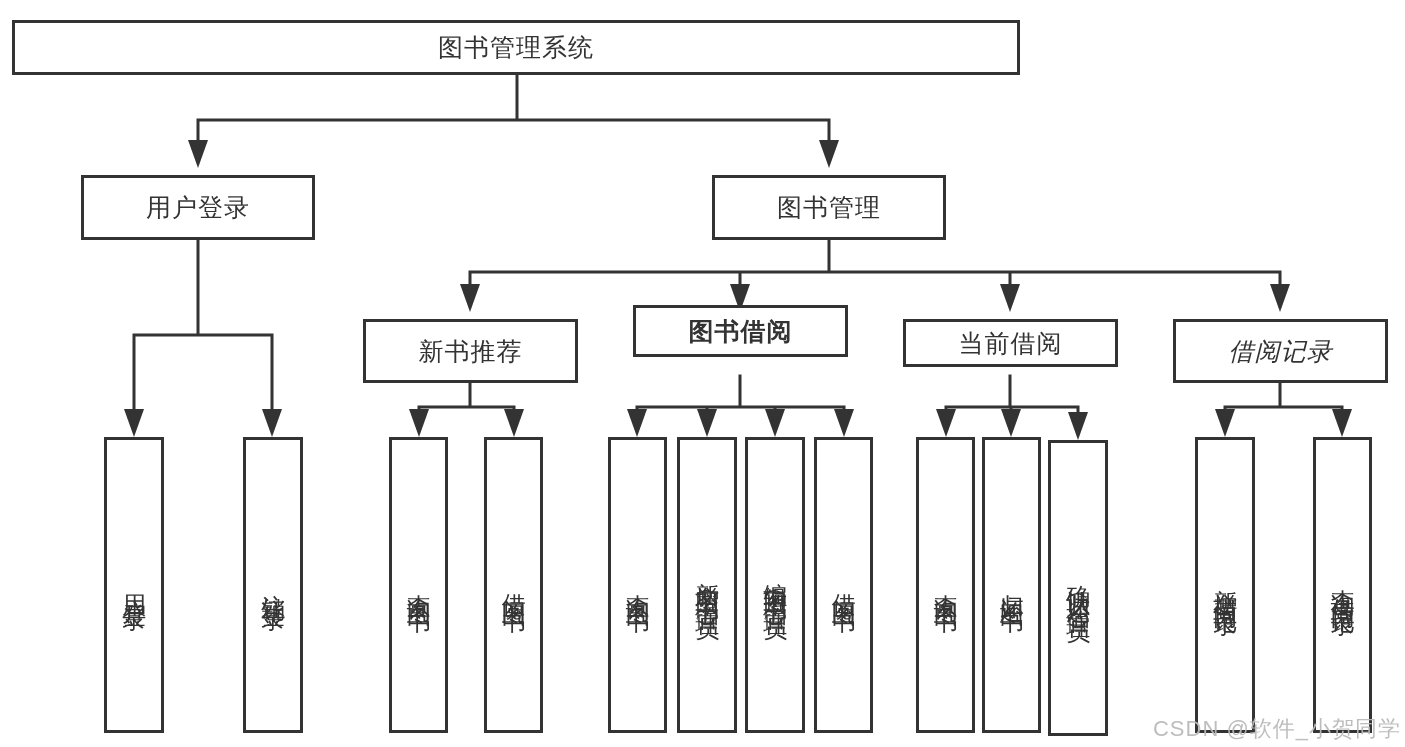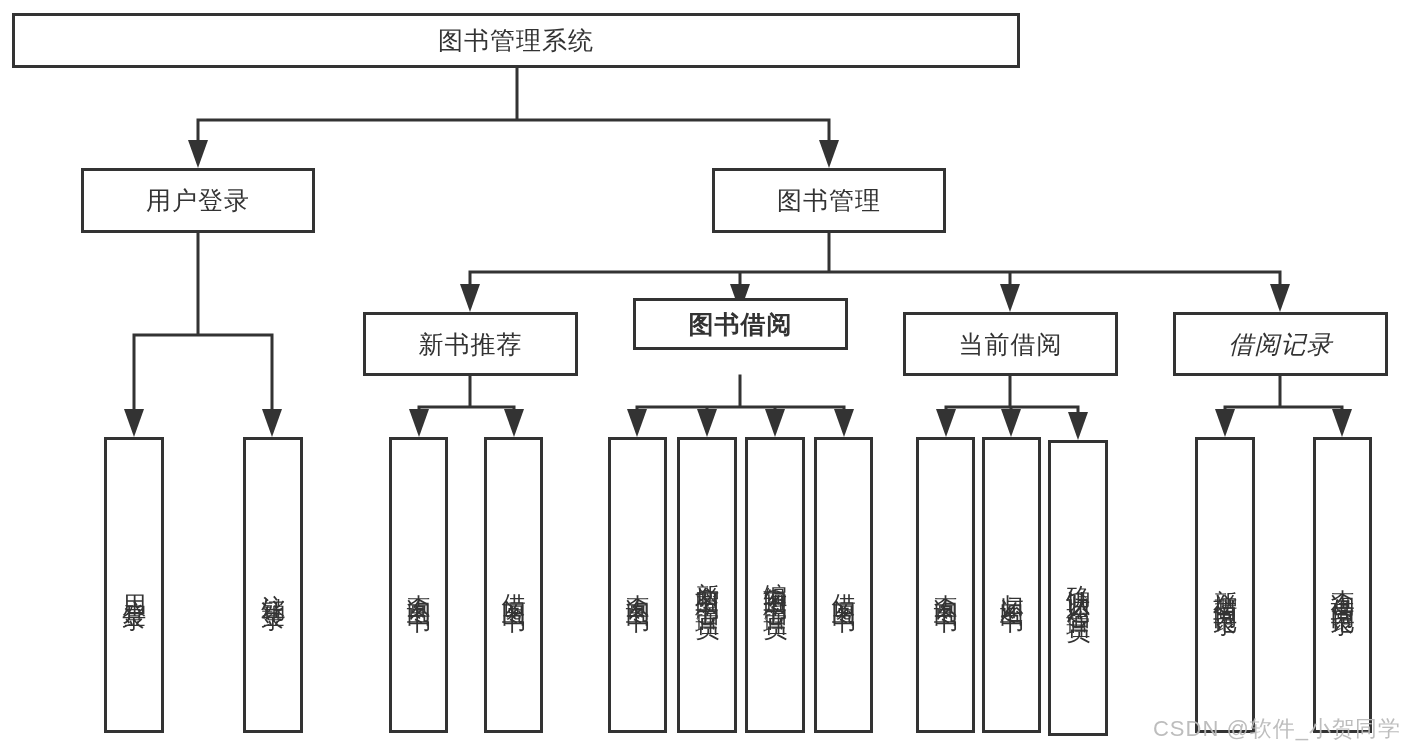--- a/index.html
+++ b/index.html
@@ -26,21 +26,21 @@
     position: absolute;
     box-sizing: border-box;
     border: 3px solid #333333;
     background: #ffffff;
     display: flex;
     align-items: center;
     justify-content: center;
     color: #333333;
     z-index: 2;
   }
-  .node.h-label { font-size: 25px; letter-spacing: 1px; }
+  .node.h-label { font-size: 25px; letter-spacing: 1px; margin-top: 7px; }
   .node .vtext {
     writing-mode: vertical-rl;
     text-orientation: mixed;
     font-size: 24px;
     letter-spacing: 5px;
     line-height: 1.1;
     white-space: nowrap;
     color: #333333;
   }
   .watermark {
@@ -117,21 +117,21 @@
   <div class="node h-label" style="left:363px; top:312px; width:215px; height:64px;">
     <span>新书推荐</span>
   </div>
 
   <div class="node h-label" style="left:712px; top:168px; width:234px; height:65px;">
     <span>图书管理</span>
   </div>
   <div class="node h-label" style="left:633px; top:298px; width:215px; height:52px;font-weight:bold;">
     <span>图书借阅</span>
   </div>
-  <div class="node h-label" style="left:903px; top:312px; width:215px; height:64px;">
+  <div class="node h-label" style="left:903px; top:312px; width:215px; height:48px;">
     <span>当前借阅</span>
   </div>
   <div class="node h-label" style="left:1173px; top:312px; width:215px; height:64px;font-style:italic;">
     <span>借阅记录</span>
   </div>
 
   <div class="node" style="left:104px; top:437px; width:60px; height:296px;">
     <span class="vtext">用户登录</span>
   </div>
   <div class="node" style="left:243px; top:437px; width:60px; height:296px;">

